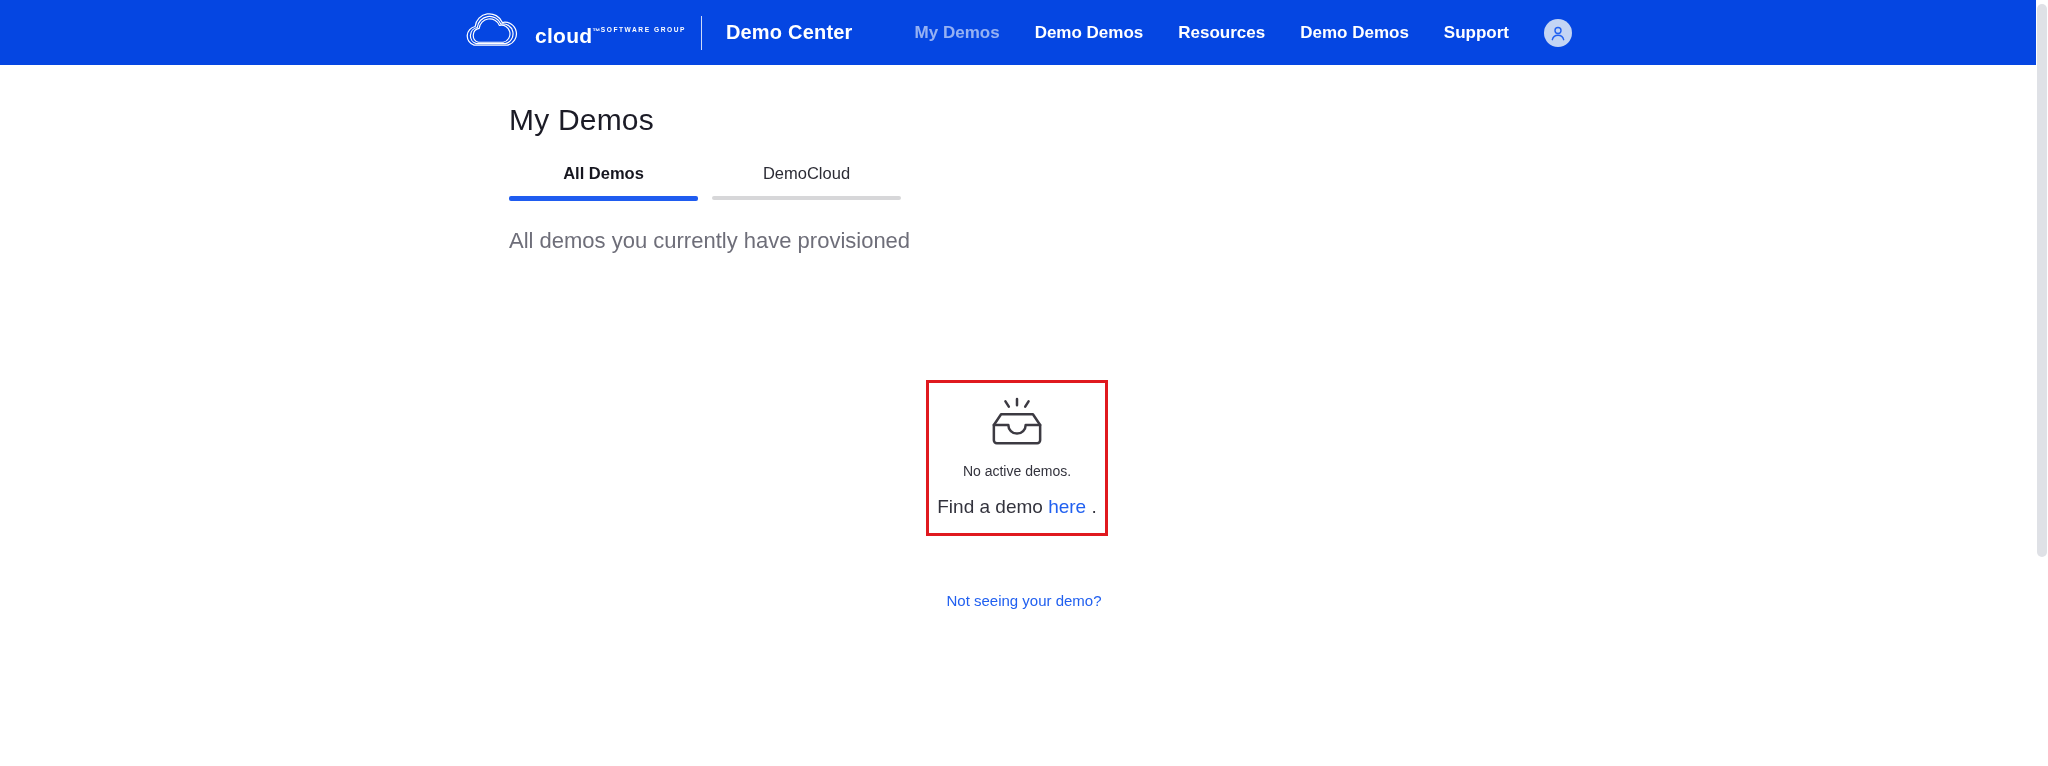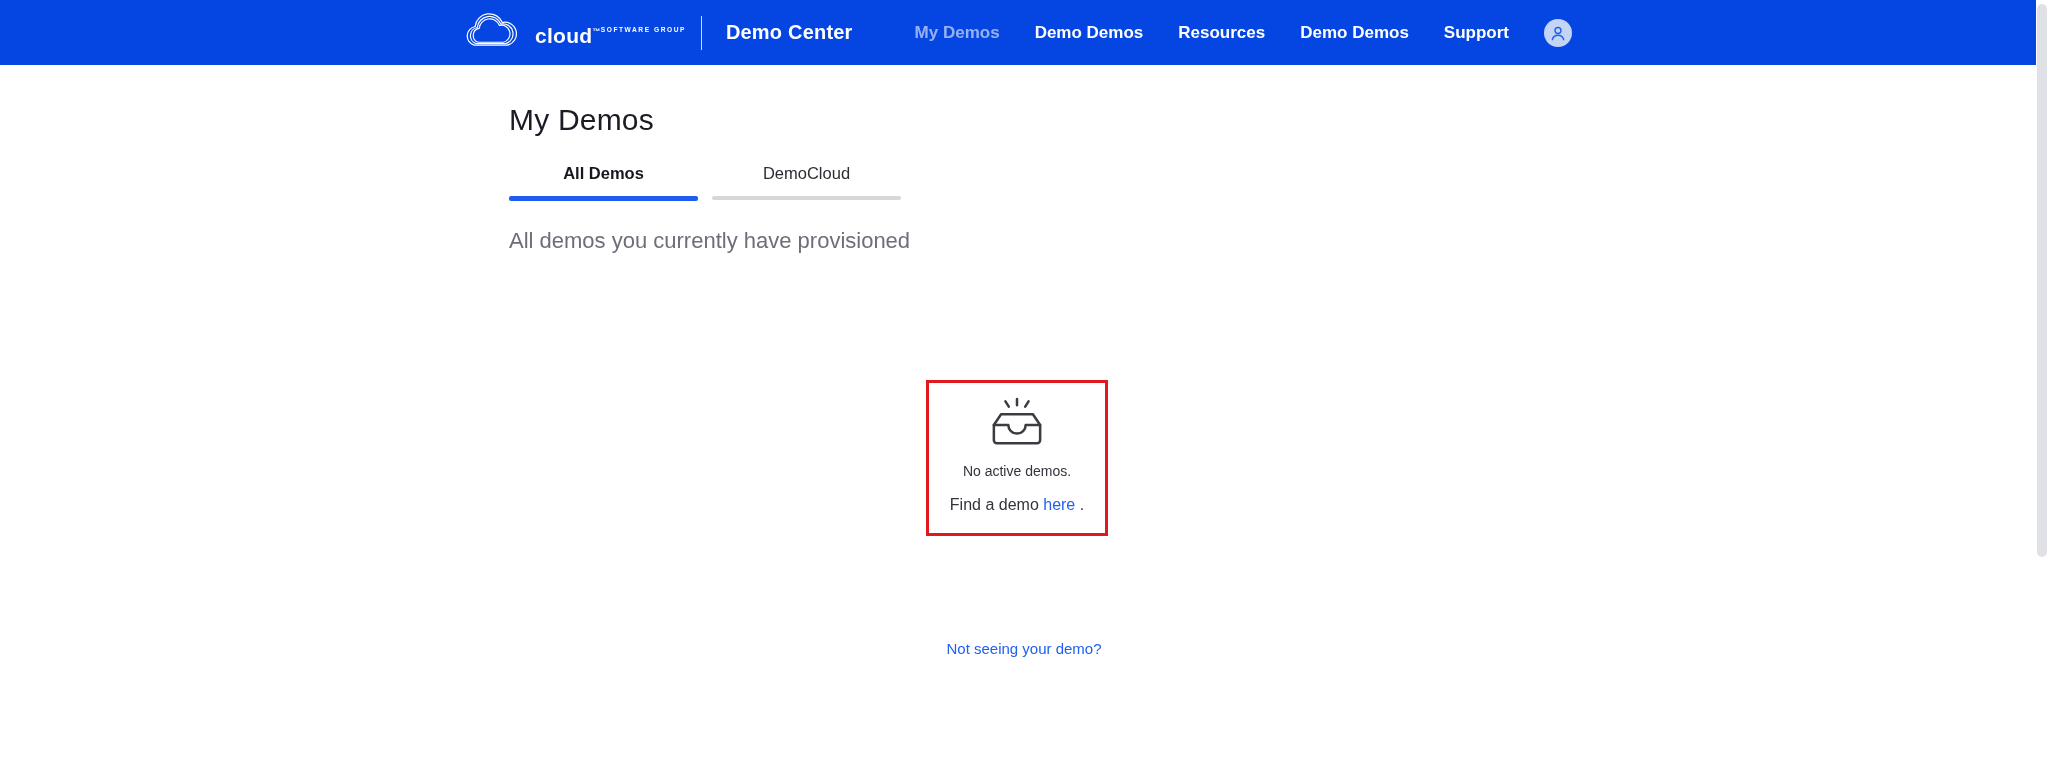--- a/index.html
+++ b/index.html
@@ -82,24 +82,24 @@
   .empty-wrap { margin-top: 126px; display: flex; justify-content: center; }
   .annotation-box {
     width: 182px; height: 156px;
     border: 3px solid #e0191f;
     margin-left: -14px;
     display: flex; flex-direction: column; align-items: center;
     padding-top: 13px; background: #ffffff;
   }
   .empty-icon { margin-bottom: 9px; }
   .empty-line1 { font-size: 14px; color: #33333d; }
-  .empty-line2 { font-size: 16px; color: #33333d; margin-top: 17px; }
+  .empty-line2 { font-size: 19px; color: #33333d; margin-top: 17px; }
   .link { color: #2160f0; text-decoration: none; cursor: pointer; }
 
-  .footer-link-row { margin-top: 104px; text-align: center; }
+  .footer-link-row { margin-top: 56px; text-align: center; }
   .footer-link { font-size: 15px; color: #2160f0; text-decoration: none; cursor: pointer; }
 </style>
 </head>
 <body>
 
 <header class="header">
   <div class="header-inner">
 
     <div class="logo-group">
       <span class="logo-mark">

